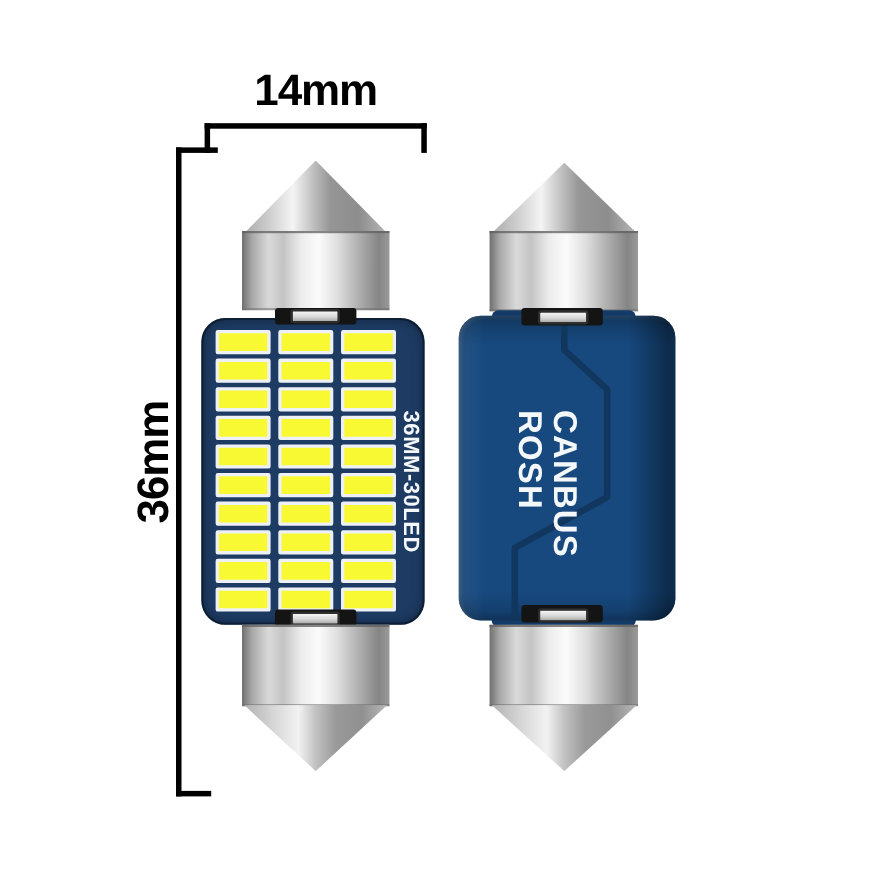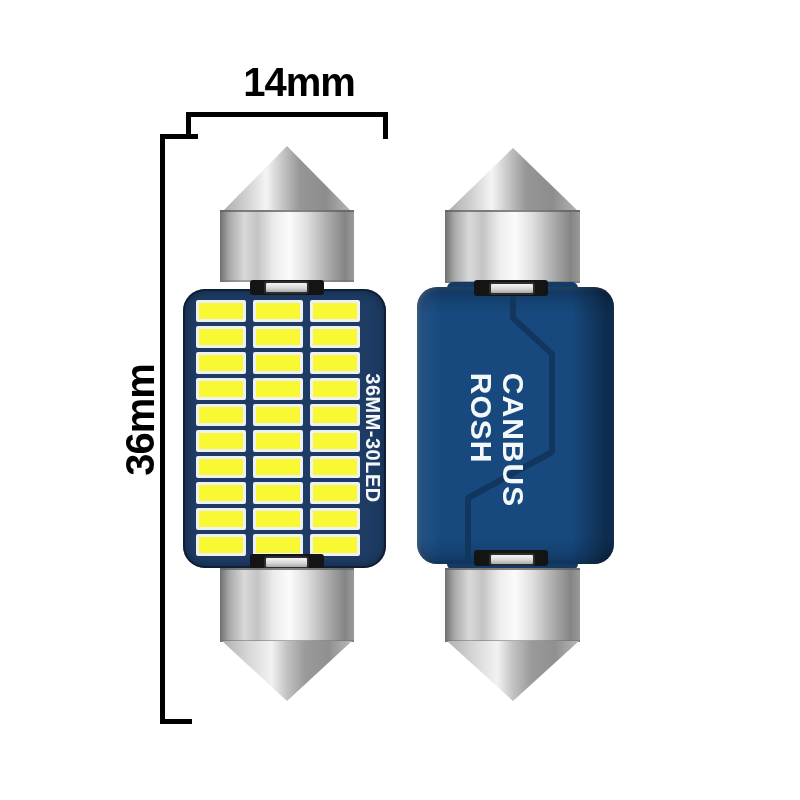--- a/index.html
+++ b/index.html
@@ -64,21 +64,21 @@
     color:var(--marking-white,#f5f8fa);font-weight:700;font-size:30px;letter-spacing:1px;
     line-height:1.06;white-space:nowrap;text-align:left;
   }
 </style>
 </head>
 <body>
 
 <div class="canvas">
 
   <div>
-    <div class="abs dim-label" style="left:198px;top:62px;width:202px;text-align:center;">14mm</div>
+    <div class="abs dim-label" style="left:186px;top:62px;width:202px;text-align:center;">14mm</div>
     <div class="abs bar" style="left:186px;top:112px;width:202px;height:5px;"></div>
     <div class="abs bar" style="left:186px;top:112px;width:5px;height:27px;"></div>
     <div class="abs bar" style="left:383px;top:112px;width:5px;height:27px;"></div>
   </div>
 
   <div>
     <div class="abs dim-label rot" style="left:140px;top:420px;">36mm</div>
     <div class="abs bar" style="left:160px;top:134px;width:38px;height:5px;"></div>
     <div class="abs bar" style="left:160px;top:134px;width:5px;height:590px;"></div>
     <div class="abs bar" style="left:160px;top:719px;width:32px;height:5px;"></div>

